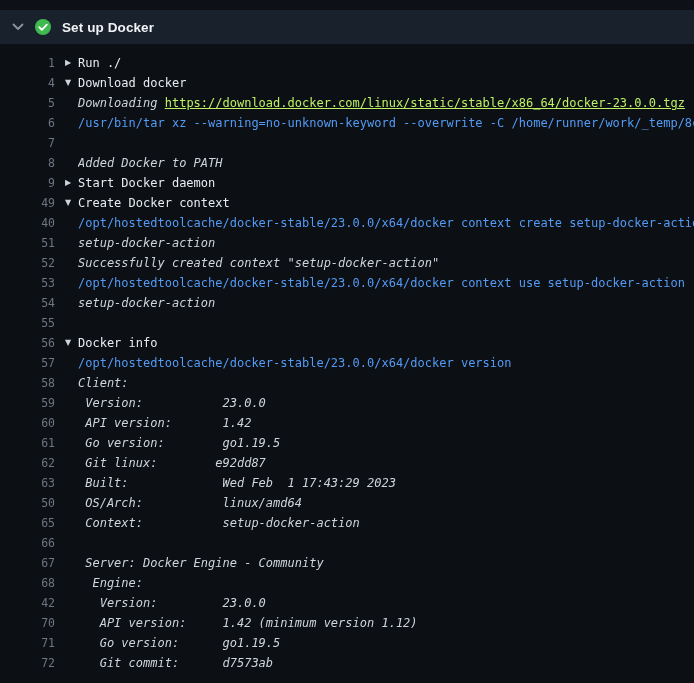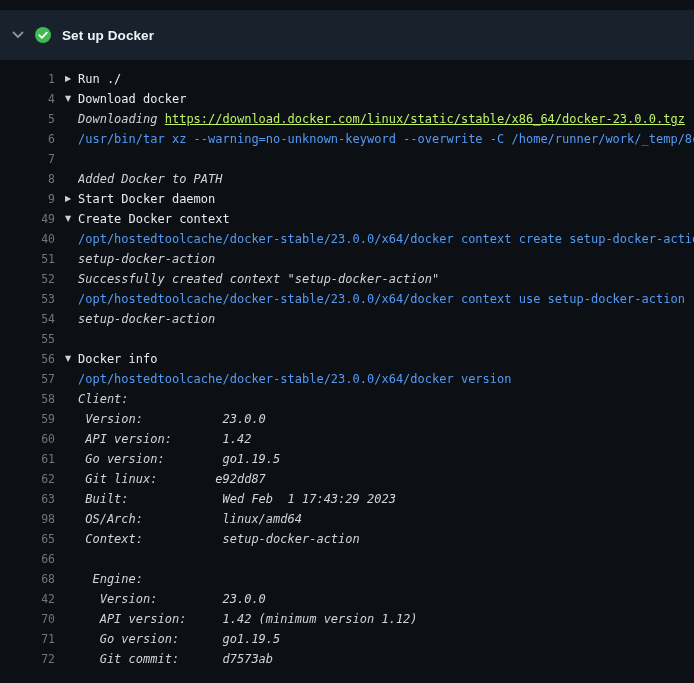--- a/index.html
+++ b/index.html
@@ -2,21 +2,21 @@
 <html><head>
 <meta charset="utf-8">
 <style>
   * { margin:0; padding:0; box-sizing:border-box; }
   html,body { width:694px; height:683px; overflow:hidden; }
   body { background:#0d1117; font-family:"Liberation Sans", sans-serif; }
 
   .top-strip { height:10px; background:#0d1117; }
 
   .step-header {
-    height:50px; background:#19212c; display:flex; align-items:center;
+    height:34px; background:#19212c; display:flex; align-items:center;
     padding:0 12px; gap:11px; cursor:pointer;
   }
   .chev { display:flex; align-items:center; color:#8b949e; }
   .check { display:flex; align-items:center; }
   .step-title { color:#f0f3f6; font-size:13.5px; font-weight:600; letter-spacing:.1px; }
 
   .log {
     background:#0c0f14; height:639px; overflow:hidden; padding-top:9px;
     font-family:"DejaVu Sans Mono","Liberation Mono",monospace; font-size:12px;
   }
@@ -182,37 +182,42 @@
     <span class="text"><span class="seg-plain"> Git linux:        e92dd87</span></span>
   </div>
 
   <div class="row">
     <span class="num">63</span>
     <span class="arrow"></span>
     <span class="text"><span class="seg-plain"> Built:             Wed Feb  1 17:43:29 2023</span></span>
   </div>
 
   <div class="row">
-    <span class="num">98</span>
+    <span class="num">50</span>
     <span class="arrow"></span>
     <span class="text"><span class="seg-plain"> OS/Arch:           linux/amd64</span></span>
   </div>
 
   <div class="row">
     <span class="num">65</span>
     <span class="arrow"></span>
     <span class="text"><span class="seg-plain"> Context:           setup-docker-action</span></span>
   </div>
 
   <div class="row">
     <span class="num">66</span>
     <span class="arrow"></span>
     <span class="text"></span>
   </div>
 
+  <div class="row">
+    <span class="num">67</span>
+    <span class="arrow"></span>
+    <span class="text"><span class="seg-plain"> Server: Docker Engine - Community</span></span>
+  </div>
 
   <div class="row">
     <span class="num">68</span>
     <span class="arrow"></span>
     <span class="text"><span class="seg-plain">  Engine:</span></span>
   </div>
 
   <div class="row">
     <span class="num">42</span>
     <span class="arrow"></span>

